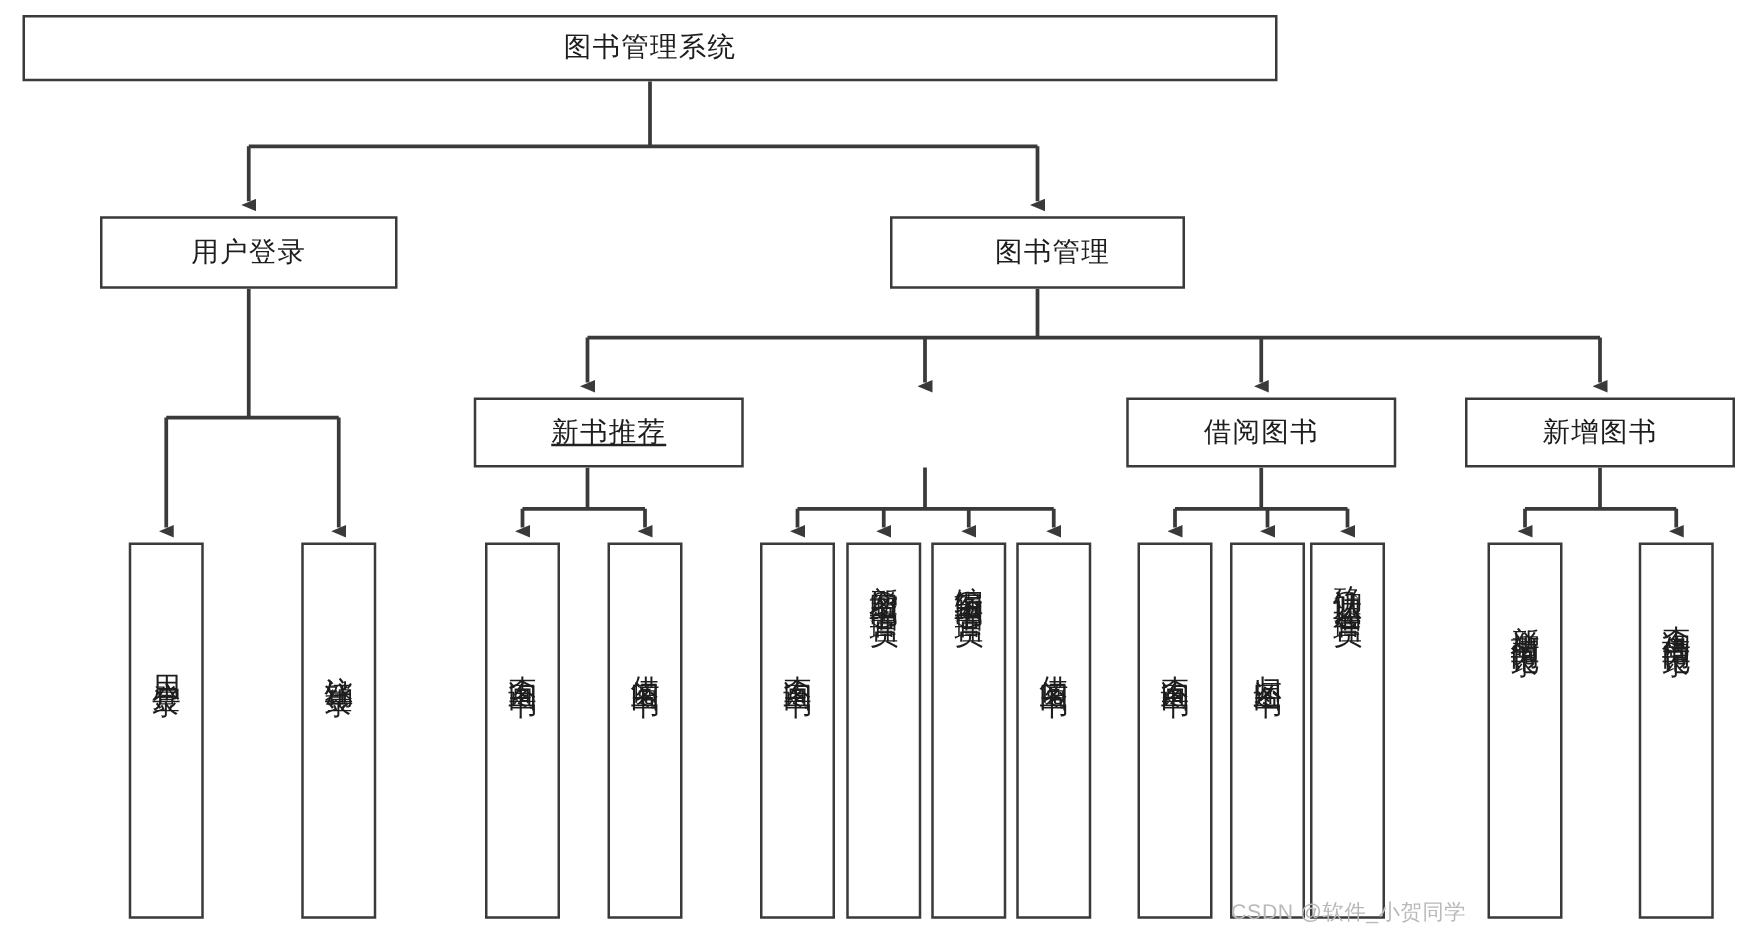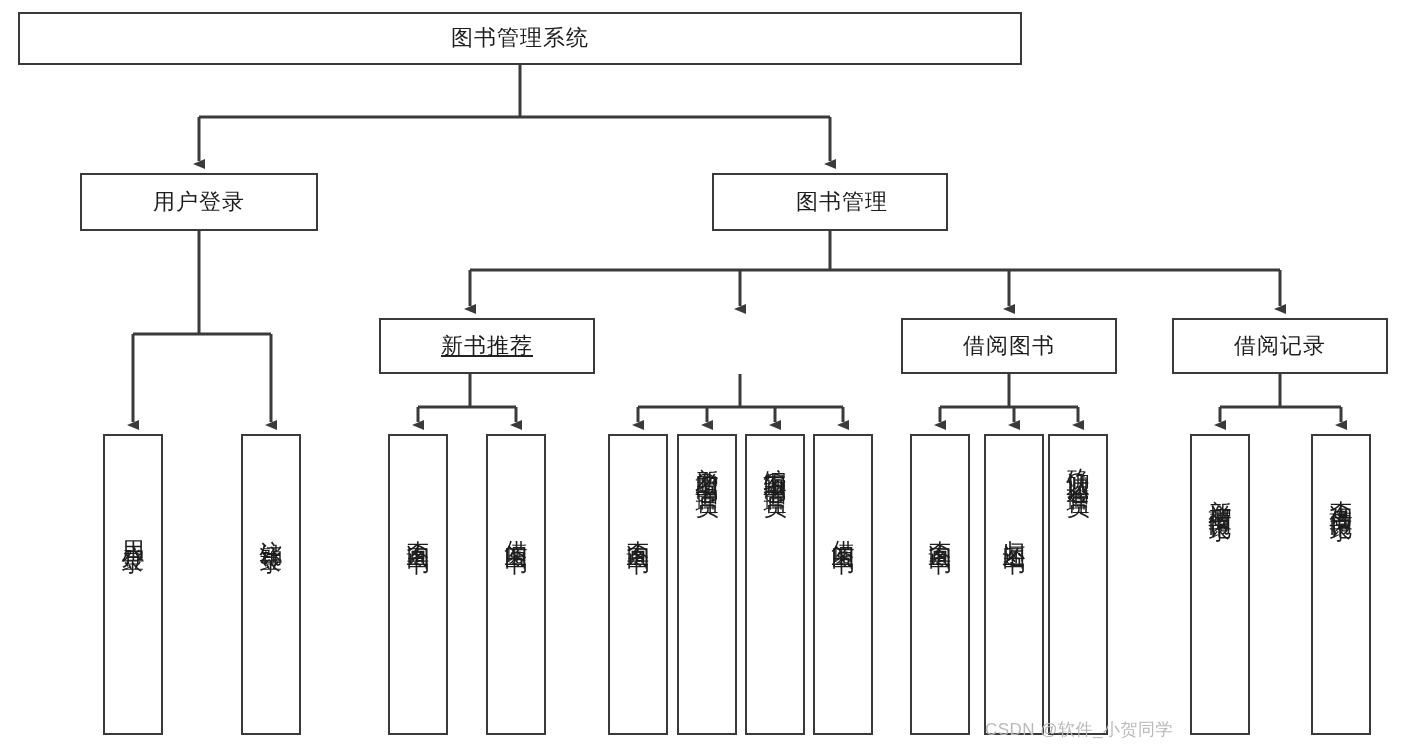--- a/index.html
+++ b/index.html
@@ -125,21 +125,21 @@
     <span class="lbl">图书管理</span>
   </div>
 
   <div class="node" style="left:379px;top:318px;width:216px;height:56px;text-decoration:underline;">
     <span class="lbl">新书推荐</span>
   </div>
   <div class="node" style="left:901px;top:318px;width:216px;height:56px;">
     <span class="lbl">借阅图书</span>
   </div>
   <div class="node" style="left:1172px;top:318px;width:216px;height:56px;">
-    <span class="lbl">借阅记录</span>
+    <span class="lbl">新增图书</span>
   </div>
 
   <div class="node leaf mid" style="left:103px;top:434px;width:60px;height:301px;">
     <span class="lbl">用户登录</span>
   </div>
   <div class="node leaf mid" style="left:241px;top:434px;width:60px;height:301px;">
     <span class="lbl">注销登录</span>
   </div>
 
   <div class="node leaf mid" style="left:388px;top:434px;width:60px;height:301px;">

